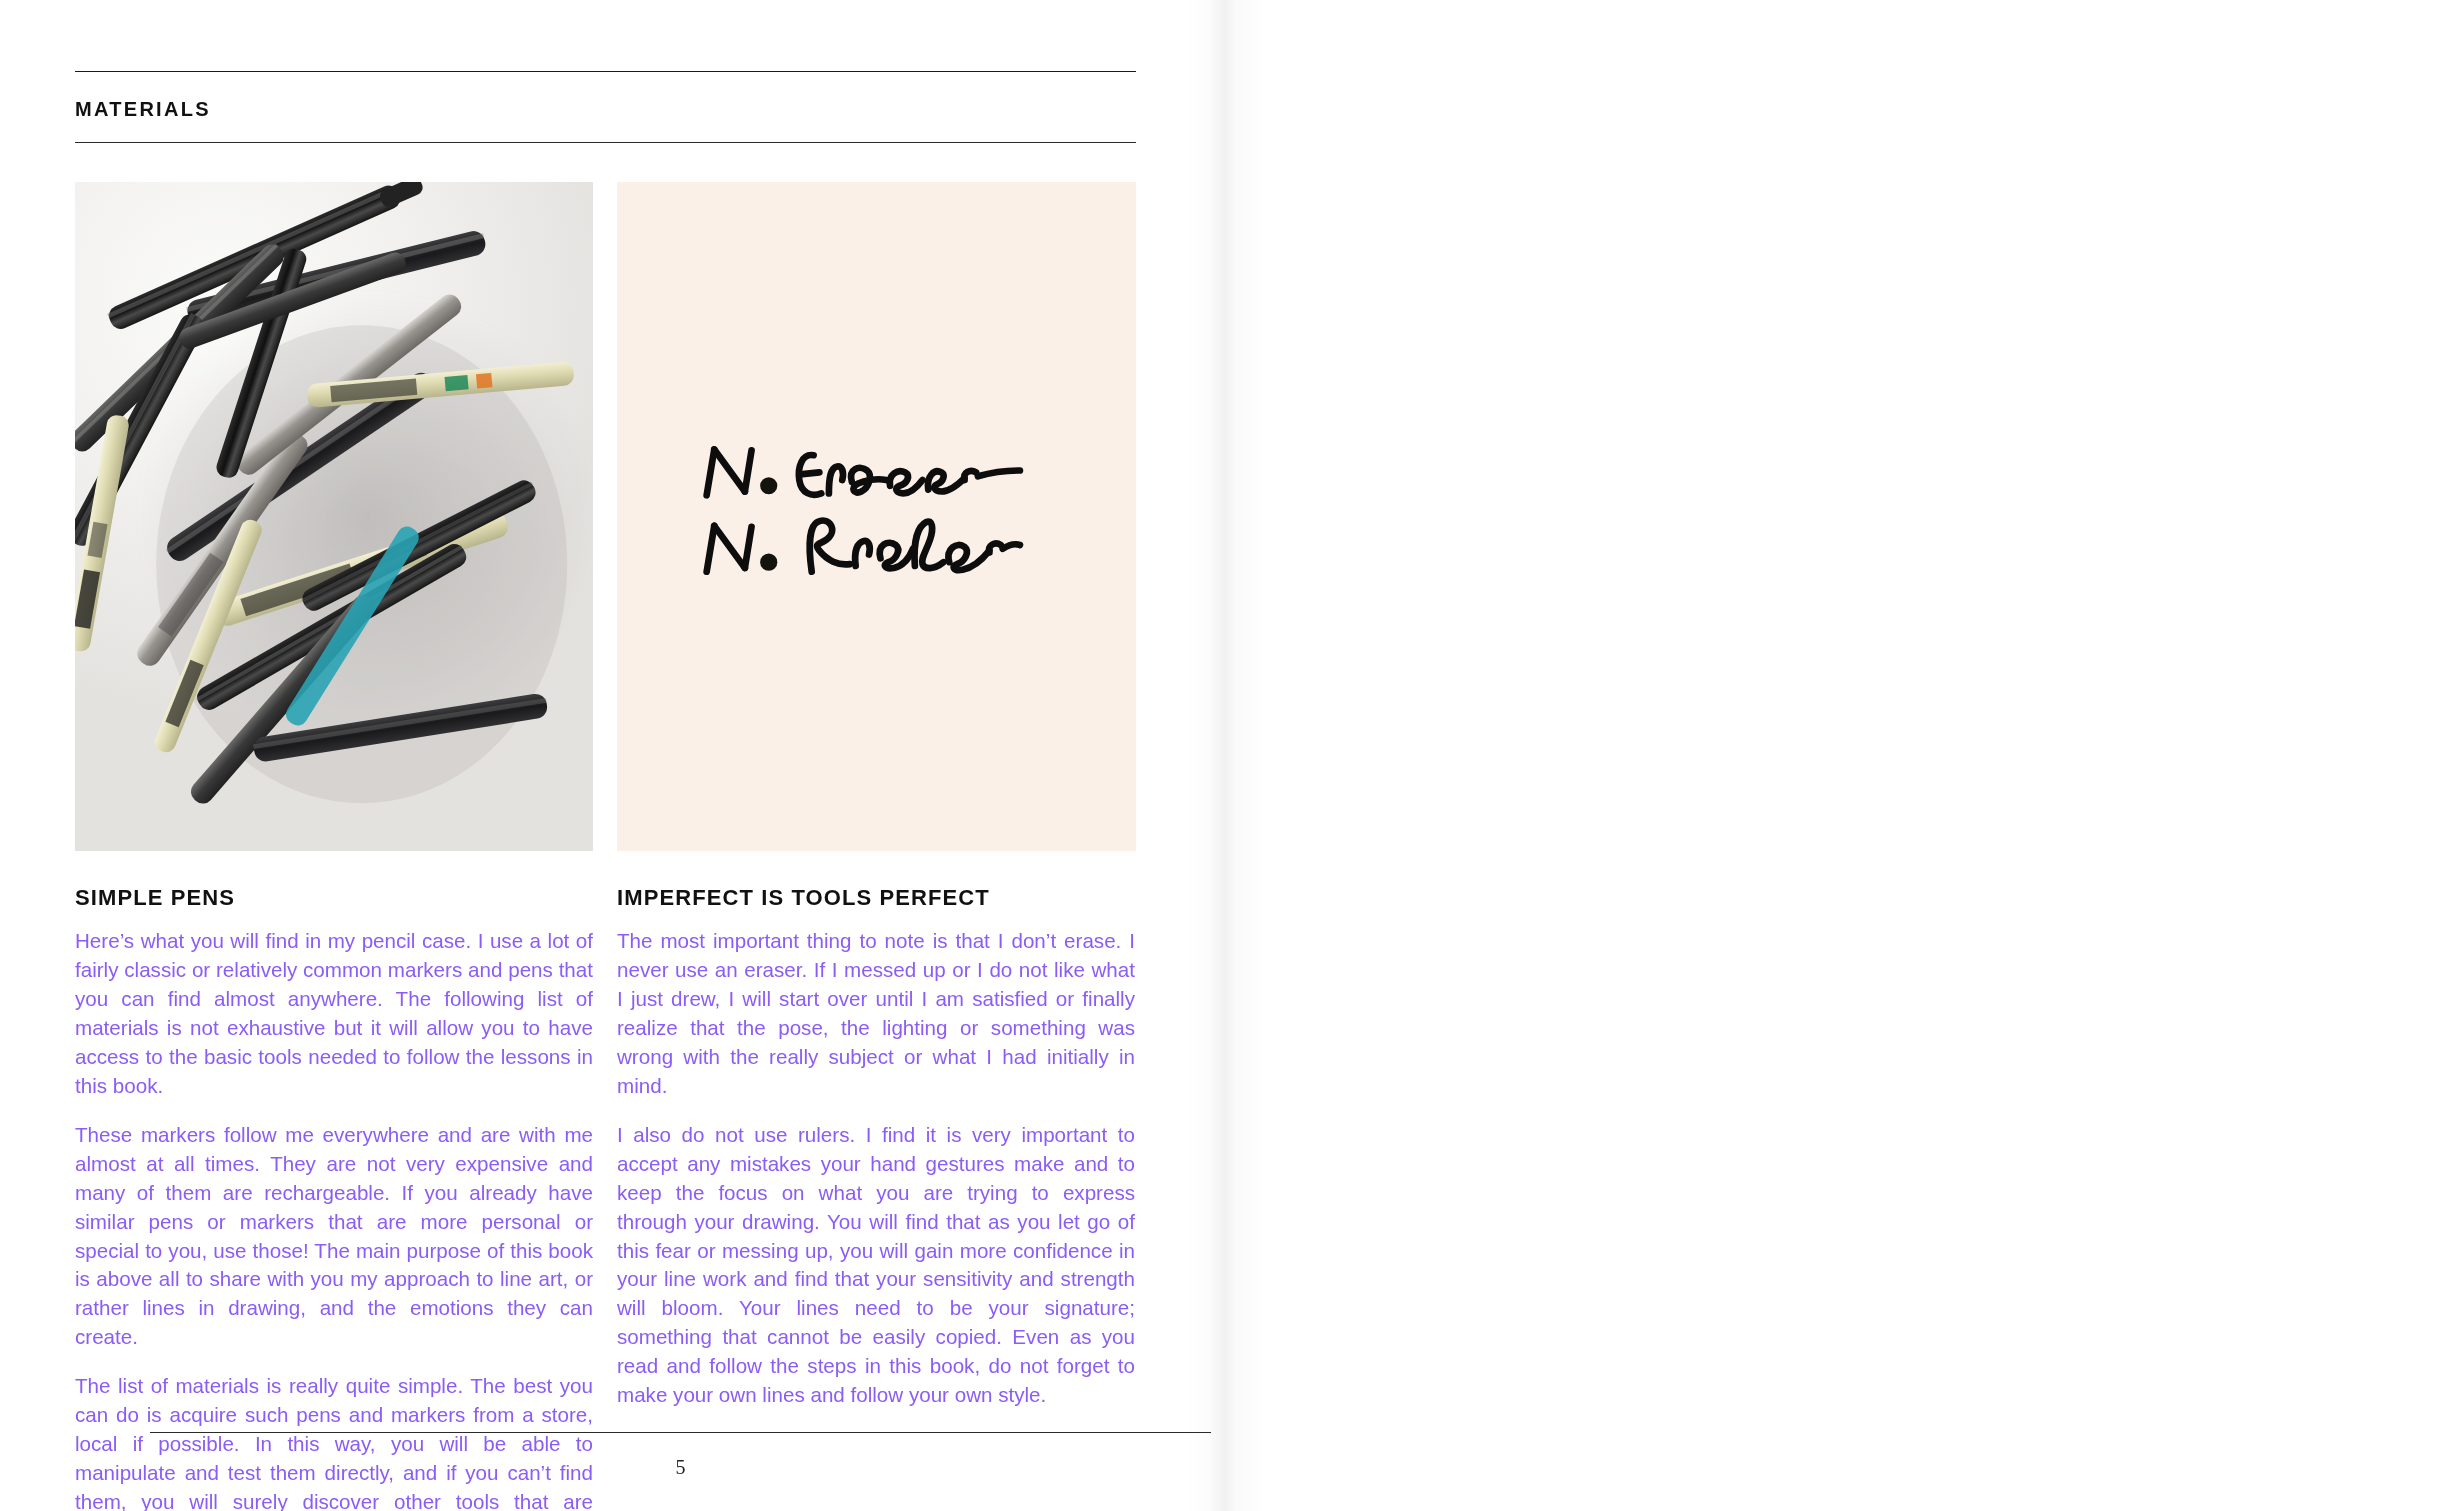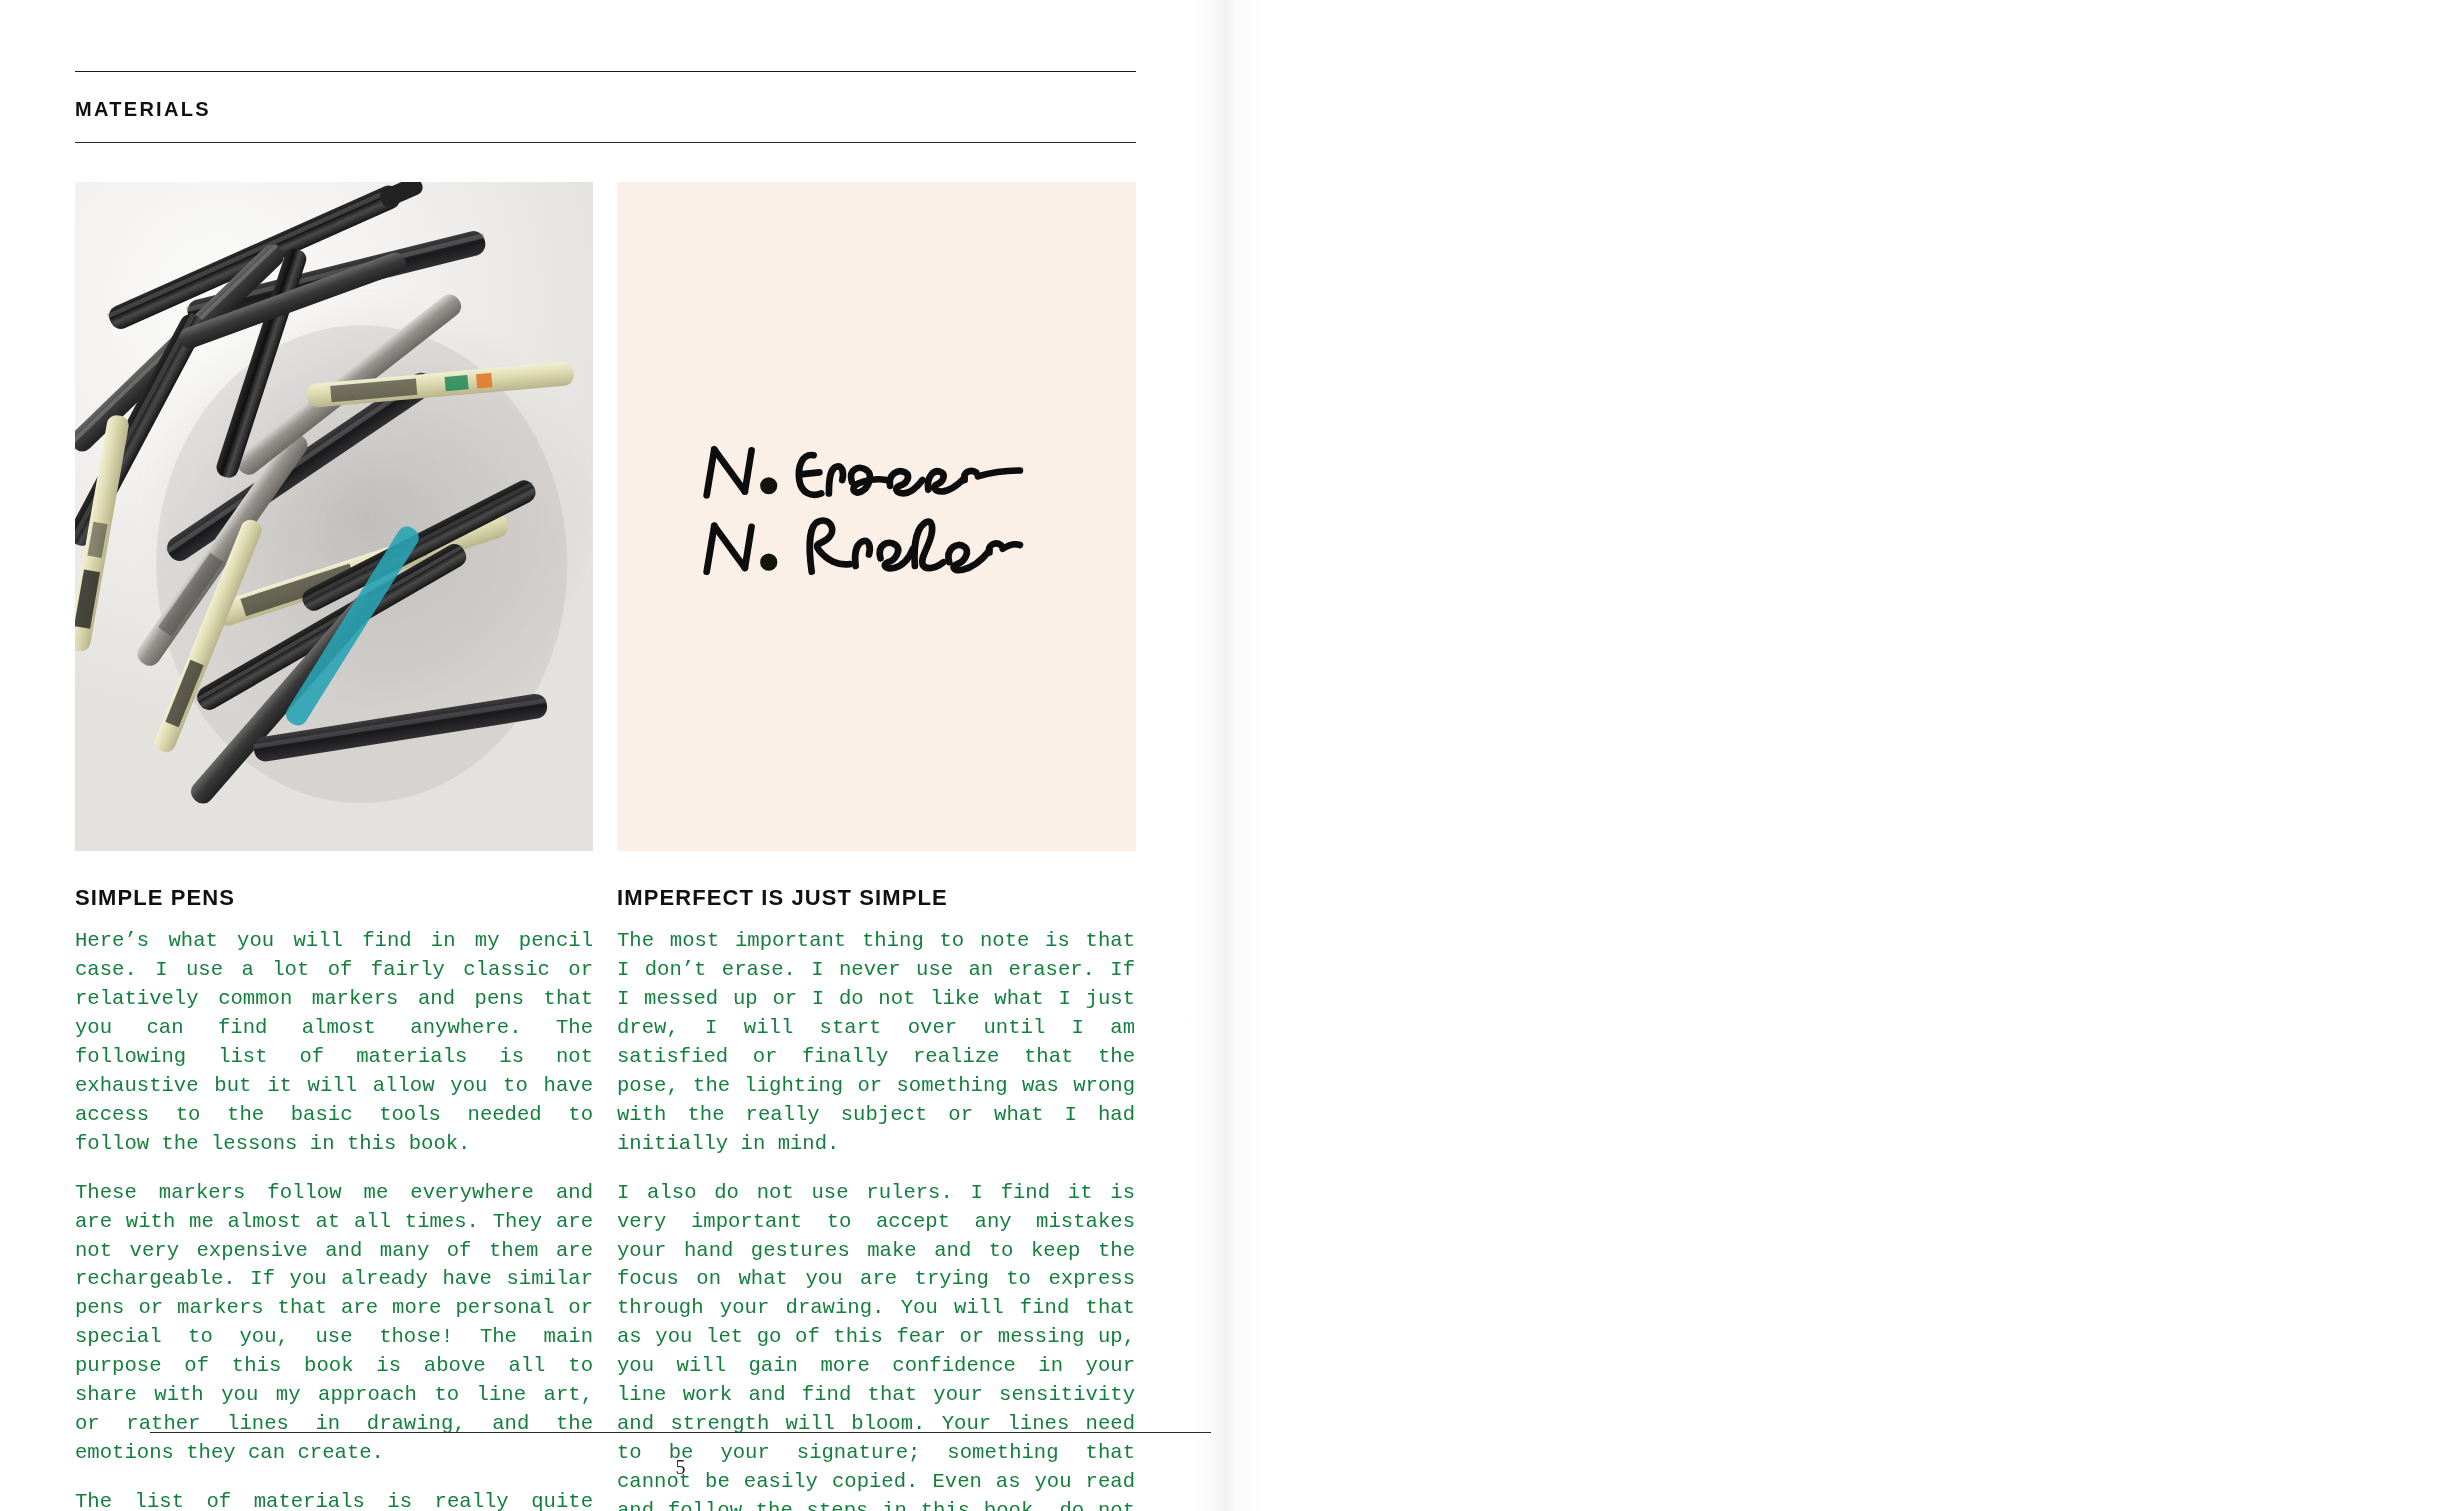--- a/index.html
+++ b/index.html
@@ -74,22 +74,22 @@
   }
 
   .cols{display:flex;gap:24px;margin-top:34px;}
   .col{width:518px;}
   .sec-head{
     font-family:"Liberation Sans",sans-serif;
     font-weight:700;font-size:22px;letter-spacing:1.1px;color:#111;
     margin-bottom:16.3px;
   }
   .body-p{
-    font-family:Liberation Mono, monospace;
-    font-size:20.6px;line-height:1.405;color:#15803d;
+    font-family:Liberation Sans, sans-serif;
+    font-size:20.6px;line-height:1.405;color:#8b5cf6;
     text-align:justify;margin:0 0 20px 0;
     hyphens:none;
   }
   .body-p:last-child{margin-bottom:0;}
 
   .foot-left{
     position:absolute;left:75px;top:1432px;width:1061px;
   }
   .folio{
     text-align:center;font-family:"Liberation Serif",serif;
@@ -268,21 +268,21 @@
       </div>
 
       <div class="cols">
         <div class="col">
           <div class="sec-head">SIMPLE PENS</div>
           <p class="body-p">Here’s what you will find in my pencil case. I use a lot of fairly classic or relatively common markers and pens that you can find almost anywhere. The following list of materials is not exhaustive but it will allow you to have access to the basic tools needed to follow the lessons in this book.</p>
           <p class="body-p">These markers follow me everywhere and are with me almost at all times. They are not very expensive and many of them are rechargeable. If you already have similar pens or markers that are more personal or special to you, use those! The main purpose of this book is above all to share with you my approach to line art, or rather lines in drawing, and the emotions they can create.</p>
           <p class="body-p">The list of materials is really quite simple. The best you can do is acquire such pens and markers from a store, local if possible. In this way, you will be able to manipulate and test them directly, and if you can’t find them, you will surely discover other tools that are equivalent or that you will prefer. It’s also a great way to support your local economy!</p>
         </div>
         <div class="col">
-          <div class="sec-head">IMPERFECT IS JUST SIMPLE</div>
+          <div class="sec-head">IMPERFECT IS TOOLS PERFECT</div>
           <p class="body-p">The most important thing to note is that I don’t erase. I never use an eraser. If I messed up or I do not like what I just drew, I will start over until I am satisfied or finally realize that the pose, the lighting or something was wrong with the really subject or what I had initially  in mind.</p>
           <p class="body-p">I also do not use rulers. I find it is very important to accept any mistakes your hand gestures make and to keep the focus on what you are trying to express through your drawing. You will find that as you let go of this fear or messing up, you will gain more confidence in your line work and find that your sensitivity and strength will bloom. Your lines need to be your signature; something that cannot be easily copied. Even as you read and follow the steps in this book, do not forget to make your own lines and follow your own style.</p>
         </div>
       </div>
 
       <div class="foot-left">
         <div class="rule-thin"></div>
         <div class="folio">5</div>
       </div>
 

